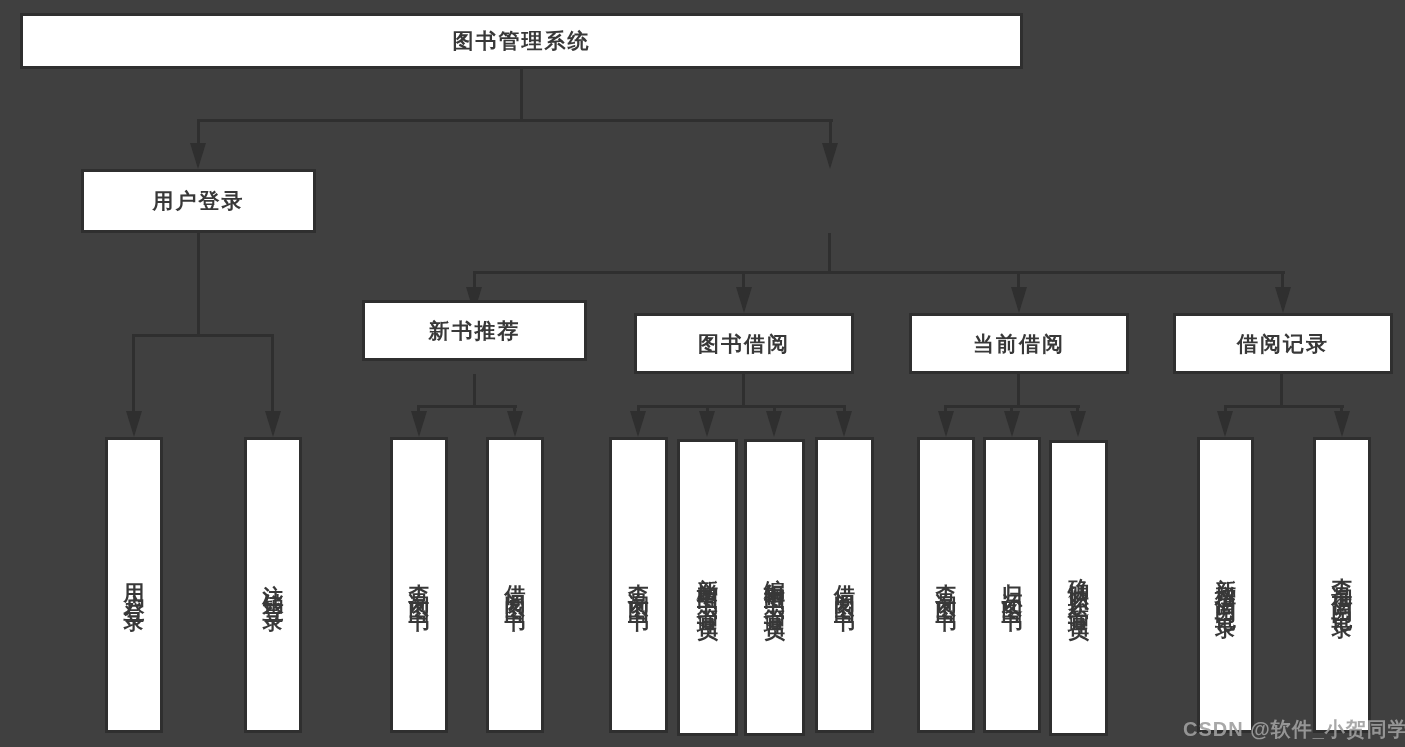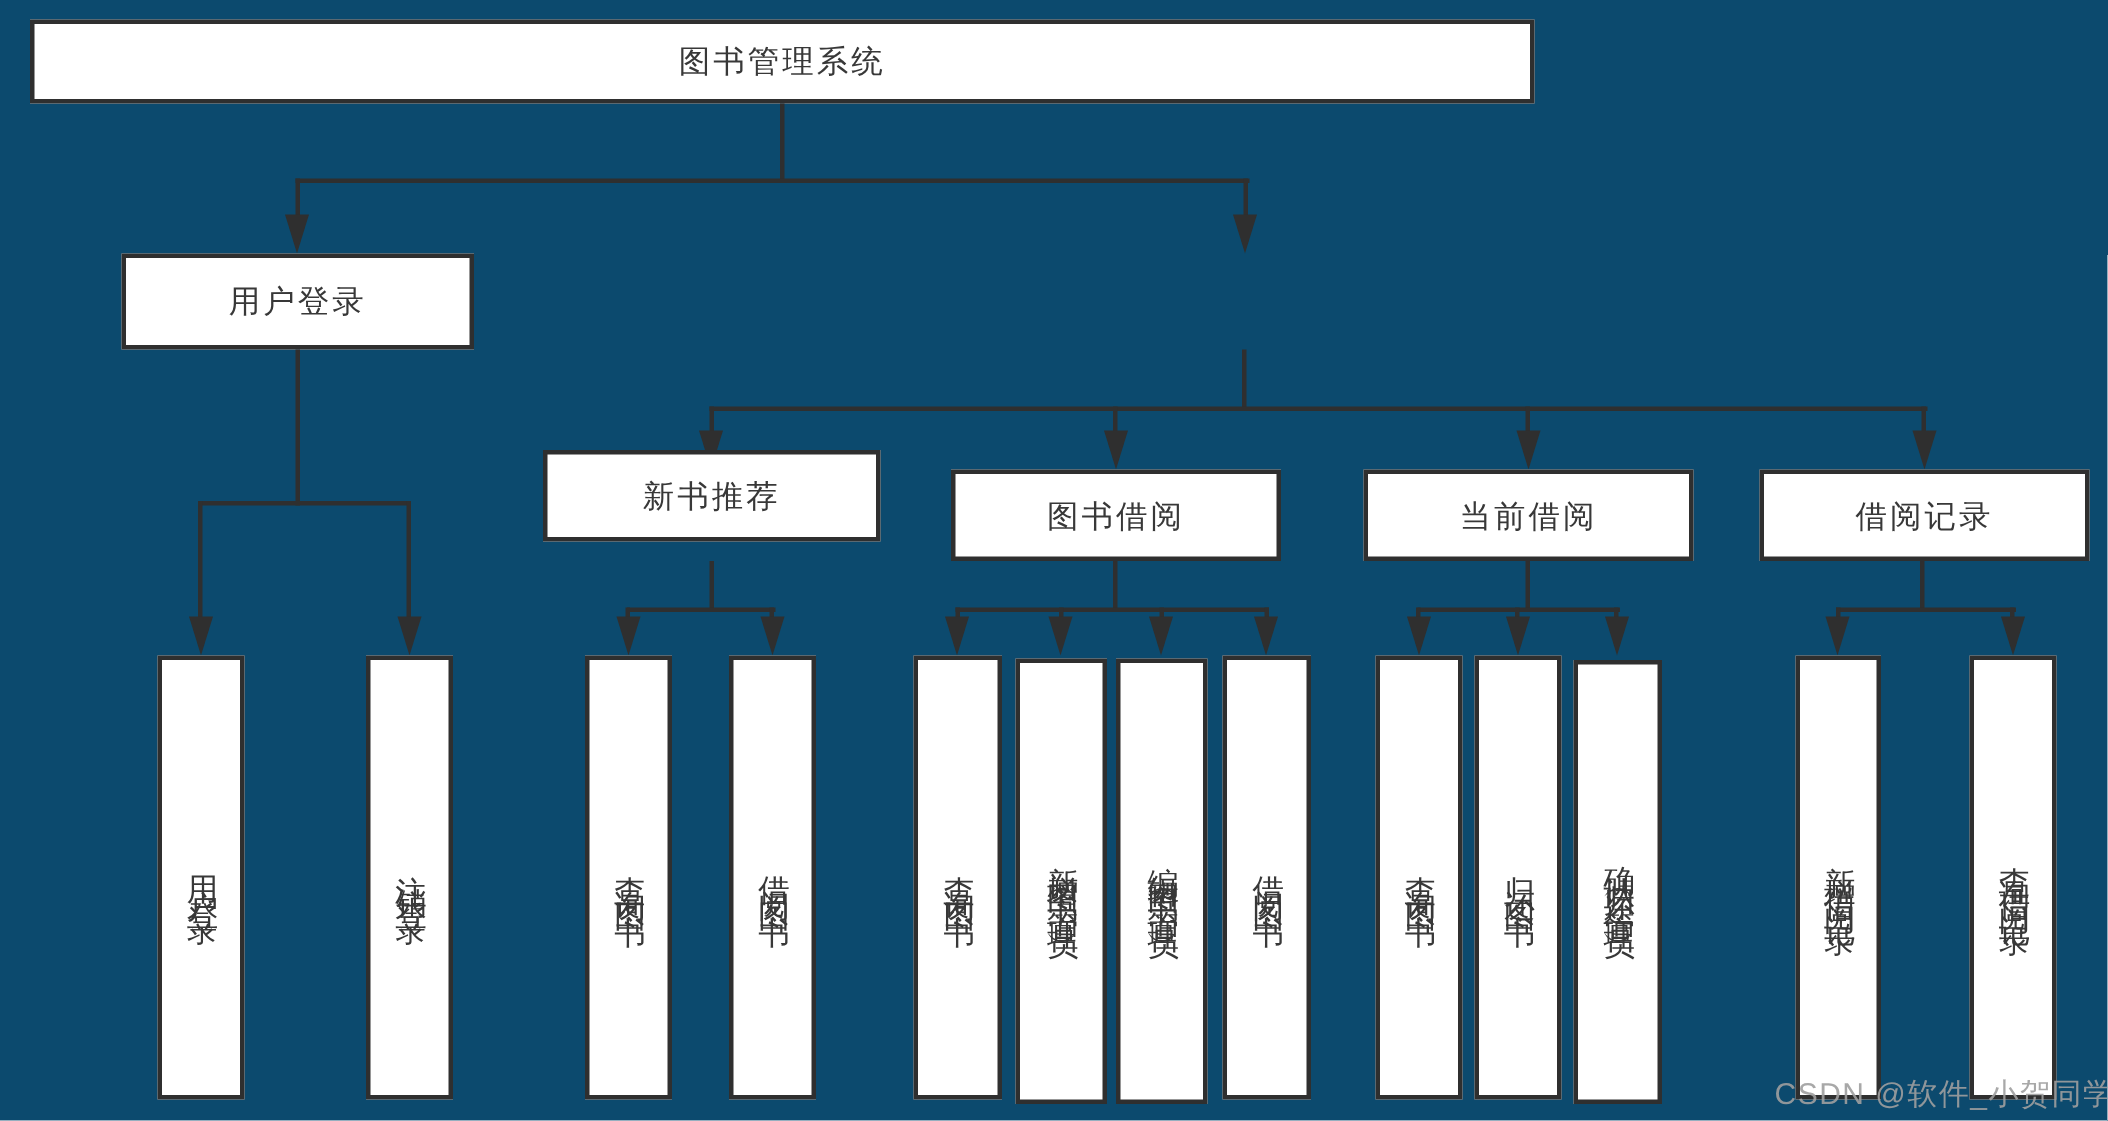--- a/index.html
+++ b/index.html
@@ -1,22 +1,23 @@
 <!DOCTYPE html>
 <html><head>
 <meta charset="utf-8">
 <style>
   html, body { margin: 0; padding: 0; background: #ffffff; }
   #canvas {
     position: relative;
     width: 1405px;
     height: 747px;
-    background: #0c4a6e;
+    background: #404040;
     overflow: hidden;
     font-family: "Liberation Sans", "DejaVu Sans", sans-serif;
+    font-weight: bold;
   }
   .hbox {
     position: absolute;
     box-sizing: border-box;
     border: 3px solid #2f2f2f;
     background: #ffffff;
     display: flex;
     align-items: center;
     justify-content: center;
     font-size: 21px;

